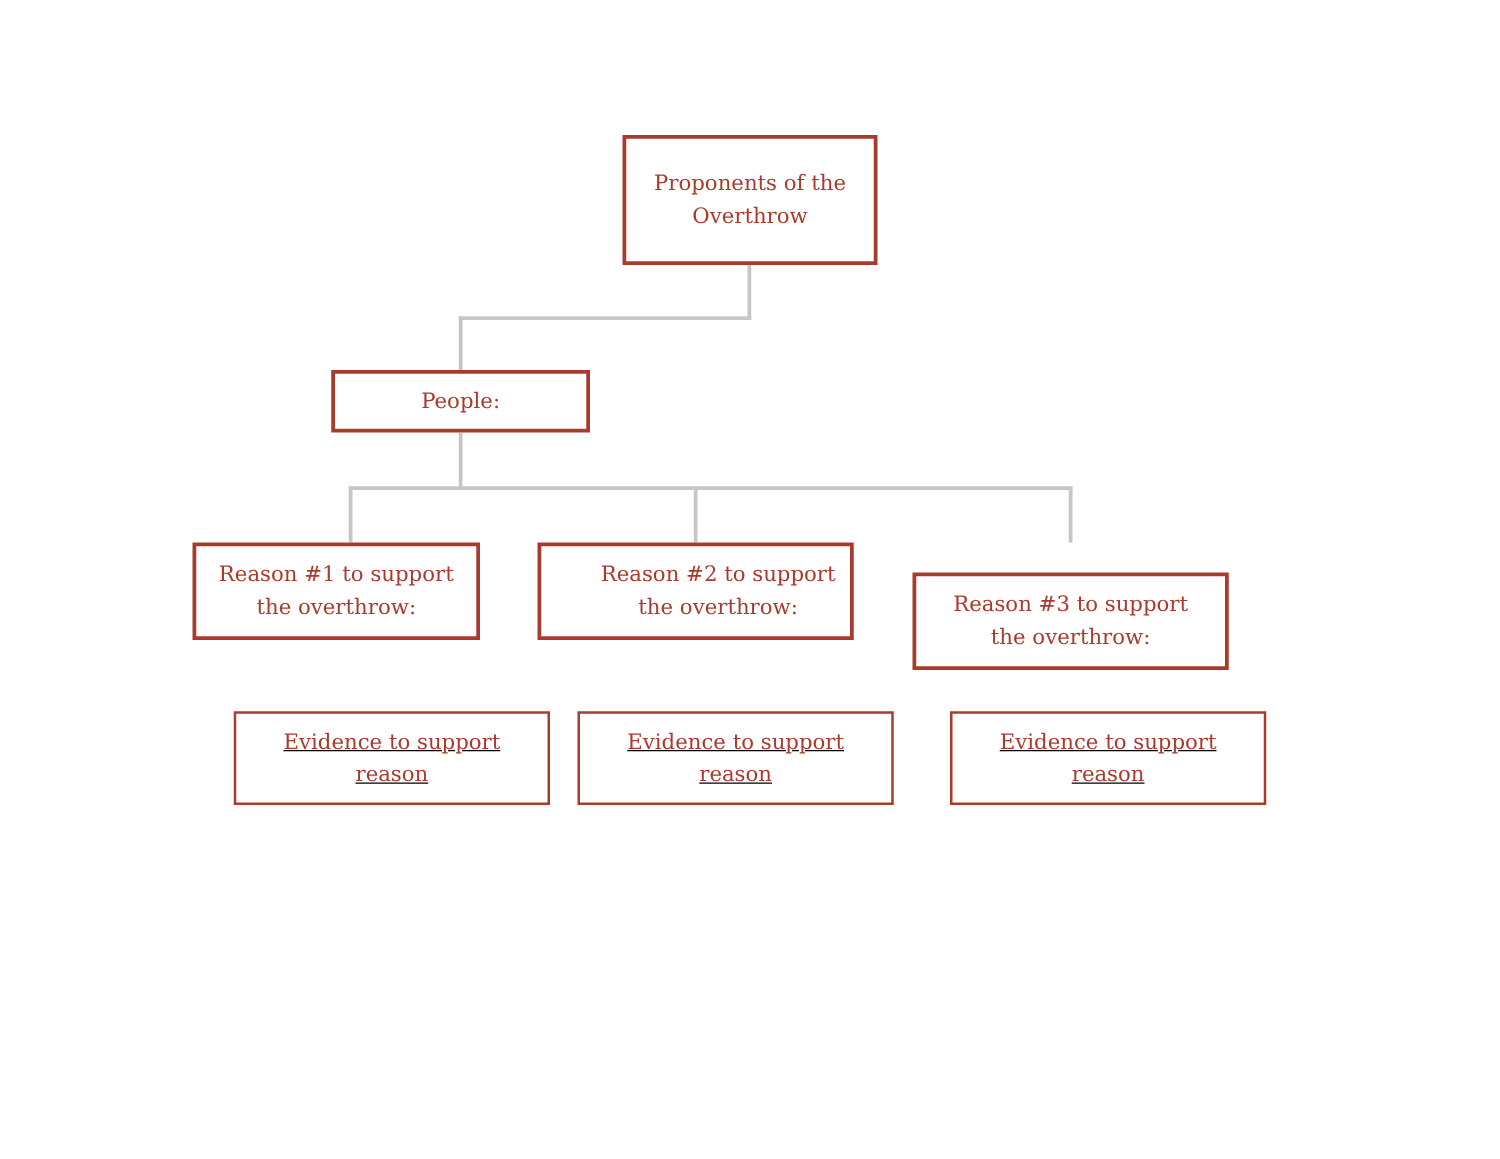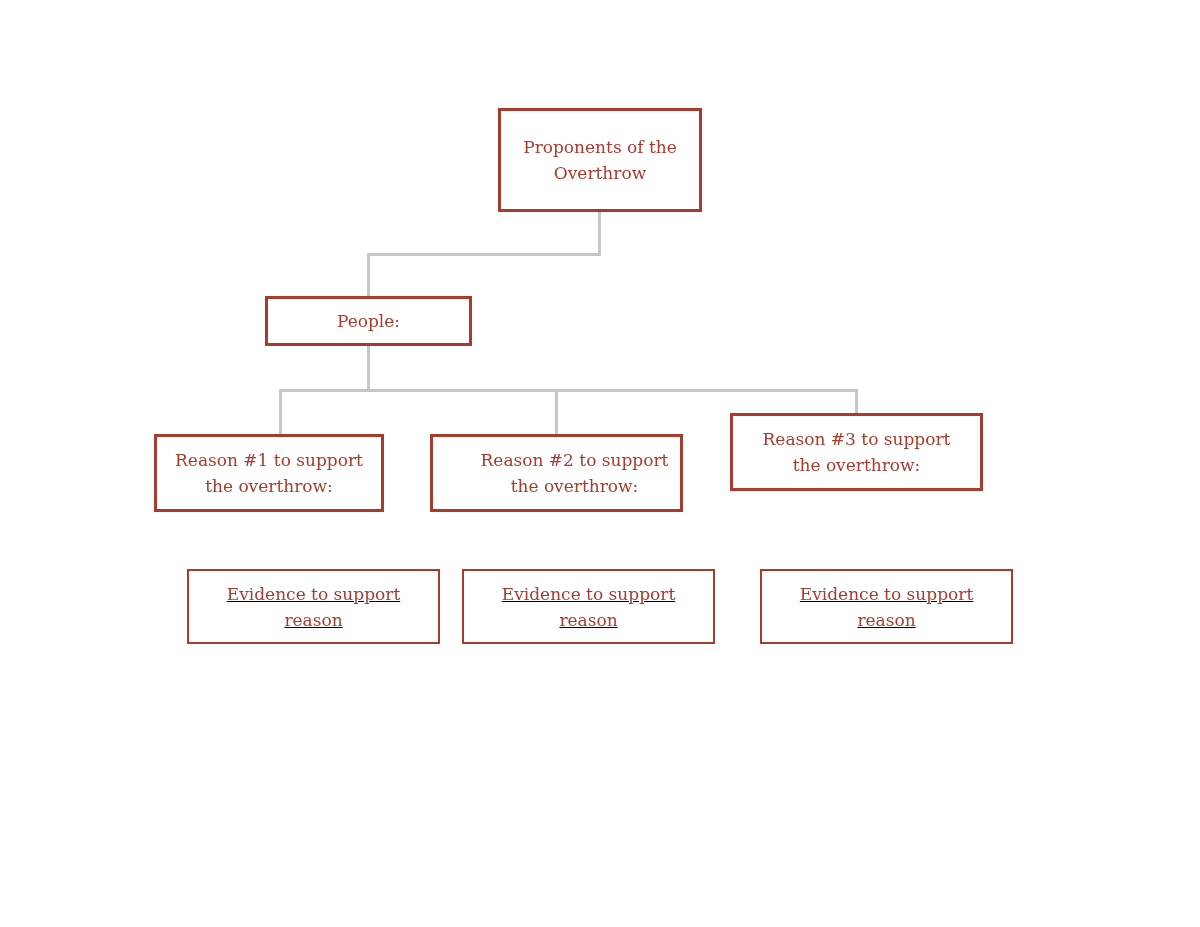--- a/index.html
+++ b/index.html
@@ -68,21 +68,21 @@
   <div class="node" style="left:154px; top:434px; width:230px; height:78px;">
     <span class="label">Reason #1 to support
 the overthrow:</span>
   </div>
 
   <div class="node" style="left:430px; top:434px; width:253px; height:78px;padding-left:36px;">
     <span class="label">Reason #2 to support
 the overthrow:</span>
   </div>
 
-  <div class="node" style="left:730px; top:413px; width:253px; height:78px;">
+  <div class="node" style="left:730px; top:458px; width:253px; height:78px;">
     <span class="label">Reason #3 to support
 the overthrow:</span>
   </div>
 
   <div class="node thin" style="left:187px; top:569px; width:253px; height:75px;">
     <span class="label">Evidence to support
 reason</span>
   </div>
 
   <div class="node thin" style="left:462px; top:569px; width:253px; height:75px;">

